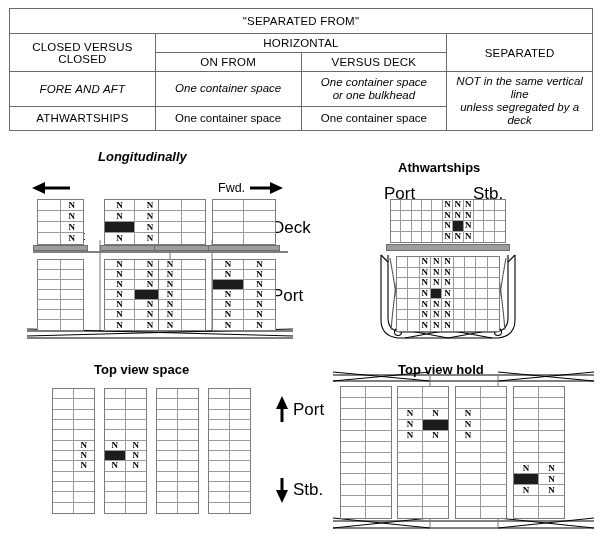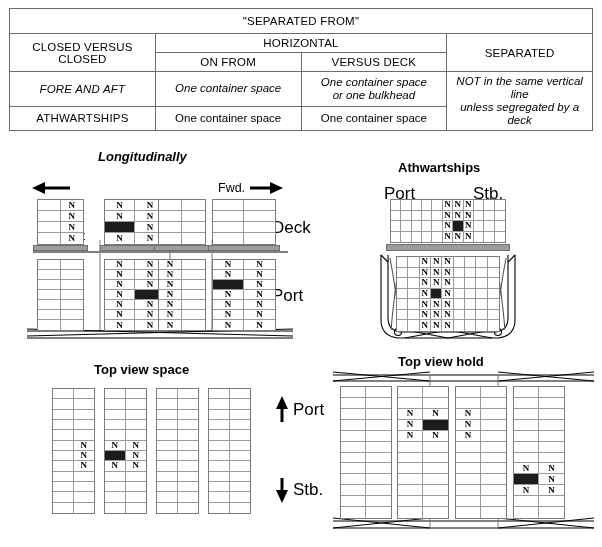--- a/index.html
+++ b/index.html
@@ -485,21 +485,21 @@
       <div class="cell noR"></div>
       <div class="cell"></div>
       <div class="cell noR"></div>
       <div class="cell"></div>
       <div class="cell noR"></div>
       <div class="cell noB"></div>
       <div class="cell noR noB"></div>
     </div>
   </div>
 
-<div class="sec-title" style="left:398px;top:354px;">Top view hold</div>
+<div class="sec-title" style="left:398px;top:362px;">Top view hold</div>
 <div id="tv-hold">
     <div class="stack" style="left: 340px; top: 386px; width: 52px; height: 133px; grid-template-columns: repeat(2, 1fr); grid-template-rows: repeat(12, 1fr);">
       <div class="cell"></div>
       <div class="cell noR"></div>
       <div class="cell"></div>
       <div class="cell noR"></div>
       <div class="cell"></div>
       <div class="cell noR"></div>
       <div class="cell"></div>
       <div class="cell noR"></div>

